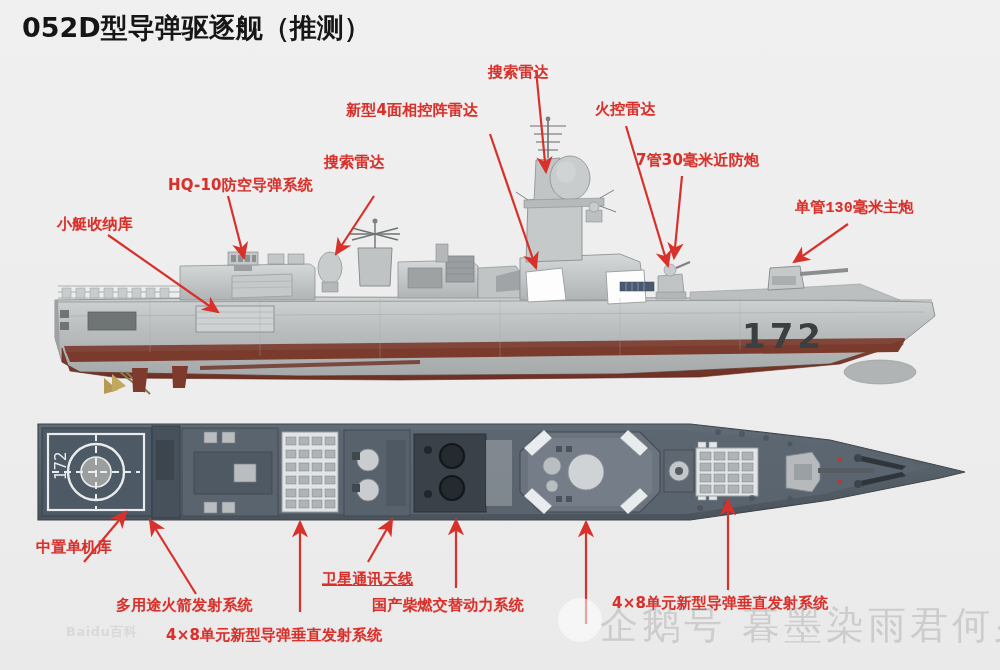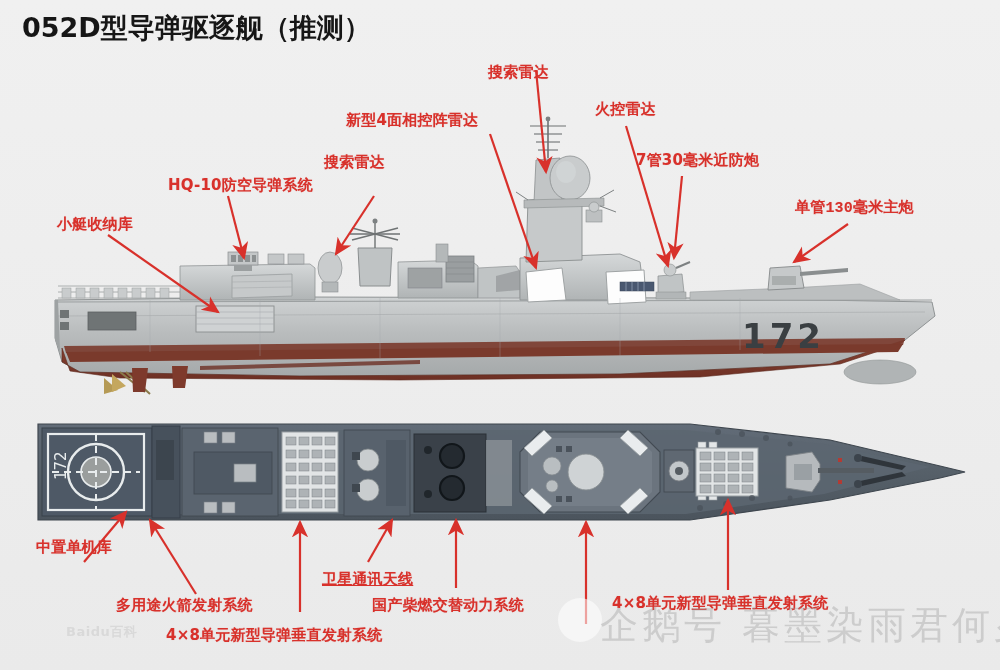--- a/index.html
+++ b/index.html
@@ -443,21 +443,21 @@
       <path d="M 368,562 L 392,520"></path>
       <path d="M 456,588 L 456,520"></path>
       <path d="M 586,624 L 586,522"></path>
       <path d="M 728,590 L 728,500"></path>
     </g>
   </svg>
 
   <div class="ann" style="left:57px;  top:217px;">小艇收纳库</div>
   <div class="ann" style="left:168px; top:178px;">HQ-10防空导弹系统</div>
   <div class="ann" style="left:324px; top:155px;">搜索雷达</div>
-  <div class="ann" style="left:346px; top:113px;">新型4面相控阵雷达</div>
+  <div class="ann" style="left:346px; top:103px;">新型4面相控阵雷达</div>
   <div class="ann" style="left:488px; top:49px;margin-top:16px;">搜索雷达</div>
   <div class="ann" style="left:595px; top:102px;">火控雷达</div>
   <div class="ann" style="left:636px; top:153px;">7管30毫米近防炮</div>
   <div class="ann" style="left:795px; top:201px;font-family:Liberation Mono, monospace;">单管130毫米主炮</div>
 
   <div class="ann" style="left:36px;  top:540px;">中置单机库</div>
   <div class="ann" style="left:116px; top:598px;">多用途火箭发射系统</div>
   <div class="ann" style="left:166px; top:628px;">4×8单元新型导弹垂直发射系统</div>
   <div class="ann" style="left:322px; top:572px;text-decoration:underline;">卫星通讯天线</div>
   <div class="ann" style="left:372px; top:598px;">国产柴燃交替动力系统</div>

